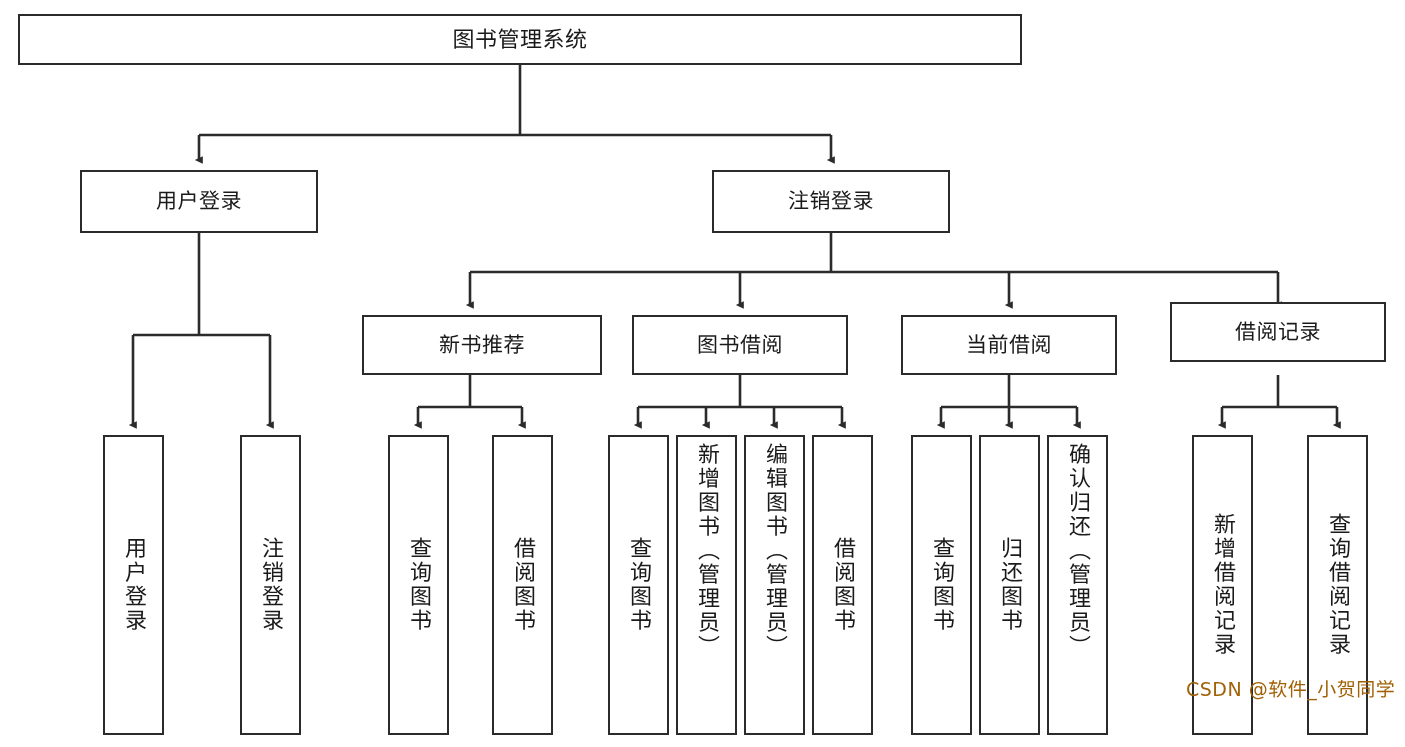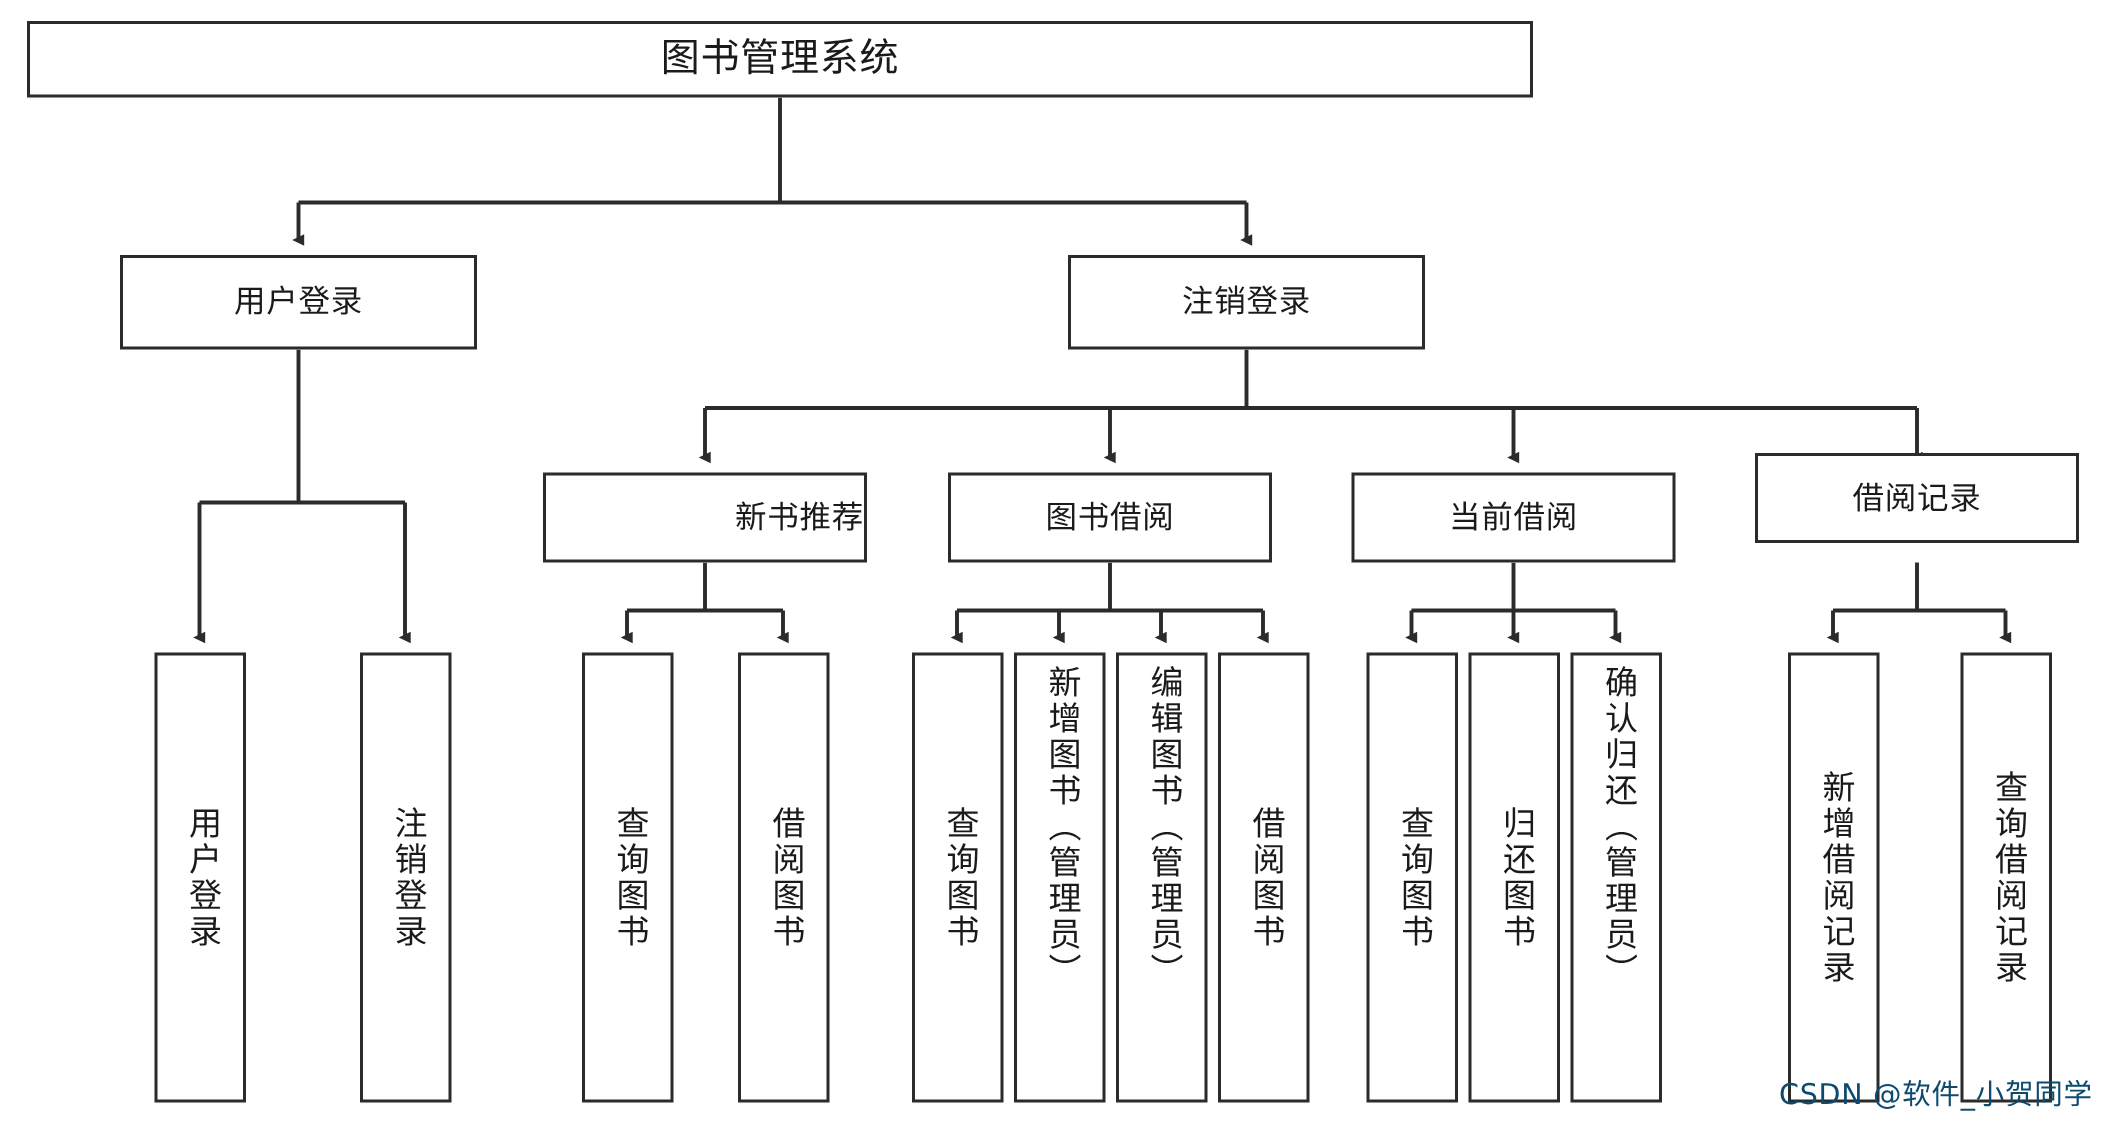--- a/index.html
+++ b/index.html
@@ -42,21 +42,21 @@
     text-align: center;
     line-height: 1.18;
     letter-spacing: 0.5px;
   }
   
   .node.horizontal .node-label {
     font-size: 21px;
     writing-mode: horizontal-tb;
   }
   .node.root .node-label {
-    font-size: 26px;
+    font-size: 22px;
     text-align: center;
   }
   
   .node.vertical {
     align-items: flex-start;
     justify-content: center;
     padding-top: 6px;
   }
   .node.vertical .node-label {
     writing-mode: vertical-rl;
@@ -67,23 +67,23 @@
     max-height: 286px;
   }
   
   .node.vertical.centered {
     align-items: center;
     padding-top: 0;
   }
   #watermark {
     position: absolute;
     left: 1186px;
-    top: 714px;
+    top: 674px;
     font-size: 19px;
-    color: #0c4a6e;
+    color: #a16207;
     white-space: nowrap;
     z-index: 3;
     letter-spacing: 0.5px;
   }
 </style>
 </head>
 <body>
 
 <div id="diagram-canvas">
 
@@ -142,21 +142,21 @@
   </div>
 
   <div class="node horizontal" style="left:80px; top:170px; width:238px; height:63px;">
     <span class="node-label">用户登录</span>
   </div>
 
   <div class="node horizontal" style="left:712px; top:170px; width:238px; height:63px;">
     <span class="node-label">注销登录</span>
   </div>
 
-  <div class="node horizontal" style="left:362px; top:315px; width:216px; height:60px;justify-content:flex-end;">
+  <div class="node horizontal" style="left:362px; top:315px; width:240px; height:60px;">
     <span class="node-label">新书推荐</span>
   </div>
 
   <div class="node horizontal" style="left:901px; top:315px; width:216px; height:60px;">
     <span class="node-label">当前借阅</span>
   </div>
 
   <div class="node horizontal" style="left:632px; top:315px; width:216px; height:60px;">
     <span class="node-label">图书借阅</span>
   </div>

